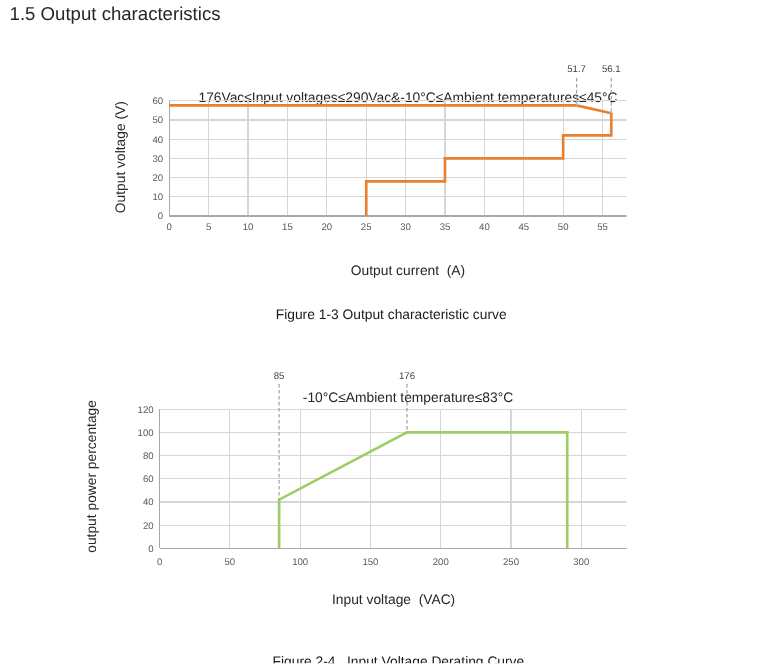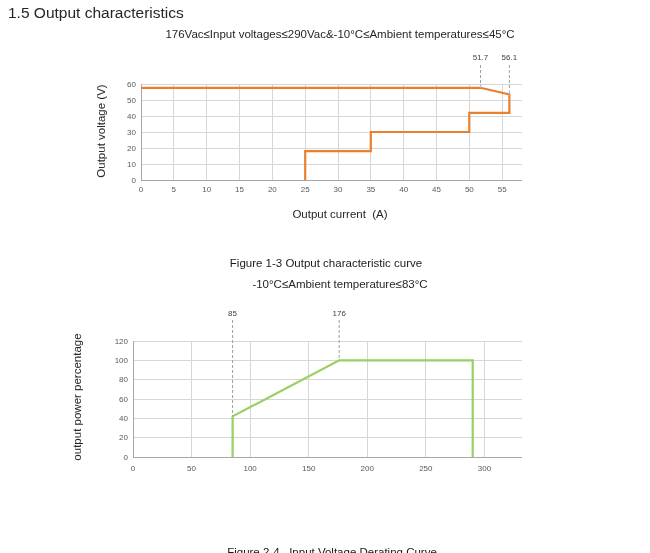--- a/index.html
+++ b/index.html
@@ -4,25 +4,25 @@
 <style>
   html,body{margin:0;padding:0;background:#ffffff;}
   .page{
     position:relative;width:522px;height:553px;background:#ffffff;
     font-family:"Liberation Sans",sans-serif;overflow:hidden;
   }
   .heading{
     position:absolute;left:8px;top:4px;margin:0;
     font-size:15.5px;font-weight:400;color:#262626;white-space:pre;
   }
-  .chart-title{position:absolute;font-size:11.5px;color:#262626;text-align:center;white-space:pre;}
+  .chart-title{position:absolute;font-size:11.5px;color:#262626;text-align:center;white-space:pre;margin-top:48px;}
   .t1{left:105px;top:28px;width:470px;}
   .t2{left:110px;top:278px;width:460px;}
   .axis-xlabel{position:absolute;font-size:11.5px;color:#262626;text-align:center;white-space:pre;}
-  .x1{left:110px;top:208px;width:460px;}
+  .x1{left:110px;top:220px;width:460px;}
   .x2{left:98px;top:494px;width:460px;}
   .caption{position:absolute;font-size:11.5px;color:#1a1a1a;text-align:center;white-space:pre;margin-top:26px;}
   .cap1{left:96px;top:231px;width:460px;}
   .cap2{left:102px;top:520px;width:460px;}
   .axis-ylabel{
     position:absolute;font-size:11.5px;color:#262626;text-align:center;
     transform:rotate(-90deg);white-space:pre;
   }
   .y1{left:31px;top:125px;width:140px;}
   .y2{left:-8px;top:391px;width:170px;}
@@ -131,15 +131,16 @@
       <text x="28" y="98.8" text-anchor="end" font-size="8" fill="#595959" font-family="&quot;Liberation Sans&quot;,sans-serif">60</text>
       <text x="28" y="79.46666666666667" text-anchor="end" font-size="8" fill="#595959" font-family="&quot;Liberation Sans&quot;,sans-serif">80</text>
       <text x="28" y="60.133333333333326" text-anchor="end" font-size="8" fill="#595959" font-family="&quot;Liberation Sans&quot;,sans-serif">100</text>
       <text x="28" y="40.8" text-anchor="end" font-size="8" fill="#595959" font-family="&quot;Liberation Sans&quot;,sans-serif">120</text>
       <polyline points="132.6,154.0 132.6,113.4 239.2,57.3 372.7,57.3 372.7,154.0" fill="none" stroke="#9CCE63" stroke-width="2.2" stroke-linejoin="miter"></polyline>
       <text x="132.57142857142856" y="13" text-anchor="middle" font-size="8" fill="#404040" font-family="&quot;Liberation Sans&quot;,sans-serif">85</text>
       <line x1="132.57142857142856" y1="17" x2="132.57142857142856" y2="113.4" stroke="#9E9E9E" stroke-width="1" stroke-dasharray="3,2"></line>
       <text x="239.17142857142858" y="13" text-anchor="middle" font-size="8" fill="#404040" font-family="&quot;Liberation Sans&quot;,sans-serif">176</text>
       <line x1="239.17142857142858" y1="17" x2="239.17142857142858" y2="57.33333333333333" stroke="#9E9E9E" stroke-width="1" stroke-dasharray="3,2"></line>
     </svg>
+  <div class="axis-xlabel x2">Input voltage  (VAC)</div>
   <div class="caption cap2">Figure 2-4   Input Voltage Derating Curve</div>
 
 </div>
 
 </body></html>

